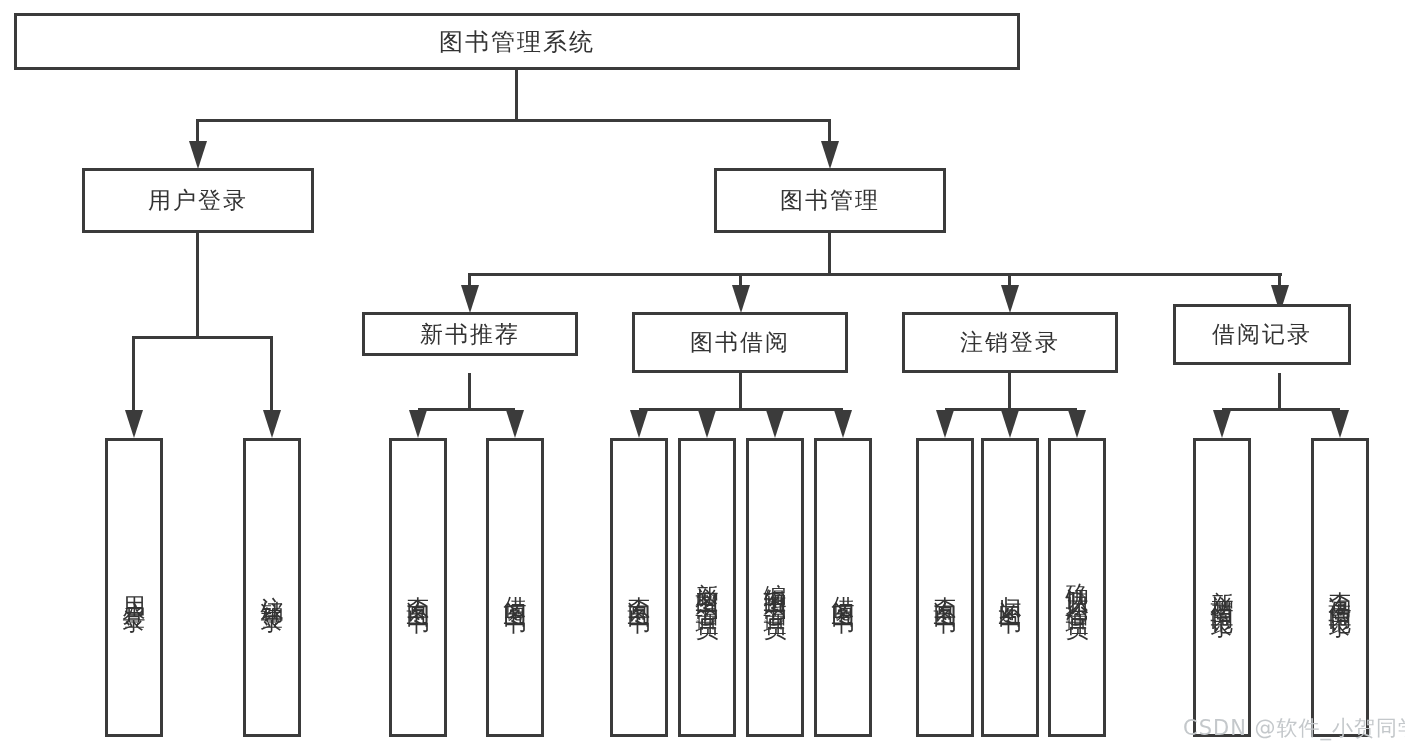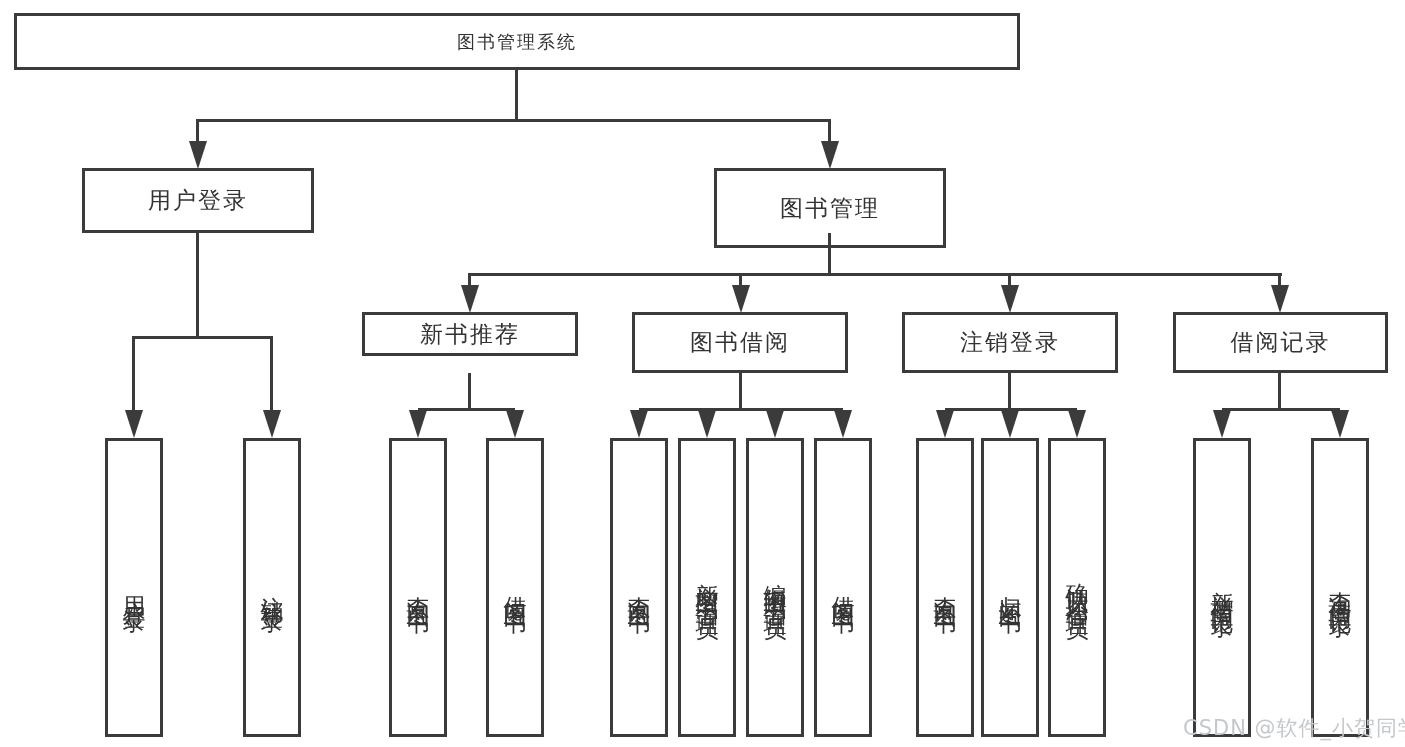--- a/index.html
+++ b/index.html
@@ -23,21 +23,21 @@
     background:var(--bg);
     border:3px solid var(--line);
     display:flex;align-items:center;justify-content:center;
   }
   .hlabel{
     color:var(--text);
     font-size:23px;
     letter-spacing:2px;
     white-space:nowrap;
   }
-  .root .hlabel{font-size:18px;text-align:right;}
+  .root .hlabel{font-size:24px;text-align:right;}
   
   .leaf{
     position:absolute;
     top:438px;width:58px;height:299px;
     background:var(--bg);
     border:3px solid var(--line);
     display:flex;align-items:center;justify-content:center;
   }
   .vlabel{
     writing-mode:vertical-rl;
@@ -76,21 +76,21 @@
   <div class="vline" style="left:515px;top:70px;height:49px"></div>
   <div class="hline" style="left:198px;top:119px;width:632px"></div>
   <div class="vline" style="left:196px;top:119px;height:26px"></div>
   <div class="arrow" style="left:189px;top:141px"></div>
   <div class="vline" style="left:828px;top:119px;height:26px"></div>
   <div class="arrow" style="left:821px;top:141px"></div>
 
   <div class="box" style="left:82px;top:168px;width:232px;height:65px">
     <span class="hlabel">用户登录</span>
   </div>
-  <div class="box" style="left:714px;top:168px;width:232px;height:80px">
+  <div class="box" style="left:714px;top:168px;width:232px;height:65px">
     <span class="hlabel">图书管理</span>
   </div>
 
   <div class="vline" style="left:196px;top:233px;height:103px"></div>
   <div class="hline" style="left:134px;top:336px;width:138px"></div>
   <div class="vline" style="left:132px;top:336px;height:78px"></div>
   <div class="arrow" style="left:125px;top:410px"></div>
   <div class="vline" style="left:270px;top:336px;height:78px"></div>
   <div class="arrow" style="left:263px;top:410px"></div>
 
@@ -107,21 +107,21 @@
 
   <div class="box" style="left:362px;top:312px;width:216px;height:44px">
     <span class="hlabel">新书推荐</span>
   </div>
   <div class="box" style="left:632px;top:312px;width:216px;height:61px">
     <span class="hlabel">图书借阅</span>
   </div>
   <div class="box" style="left:902px;top:312px;width:216px;height:61px">
     <span class="hlabel">注销登录</span>
   </div>
-  <div class="box" style="left:1173px;top:312px;width:215px;height:61px">
+  <div class="box" style="left:1173px;top:304px;width:178px;height:61px">
     <span class="hlabel">借阅记录</span>
   </div>
 
   <div class="vline" style="left:468px;top:373px;height:35px"></div>
   <div class="hline" style="left:418px;top:408px;width:97px"></div>
   <div class="arrow" style="left:409px;top:410px"></div>
   <div class="arrow" style="left:506px;top:410px"></div>
 
   <div class="vline" style="left:739px;top:373px;height:35px"></div>
   <div class="hline" style="left:639px;top:408px;width:204px"></div>

